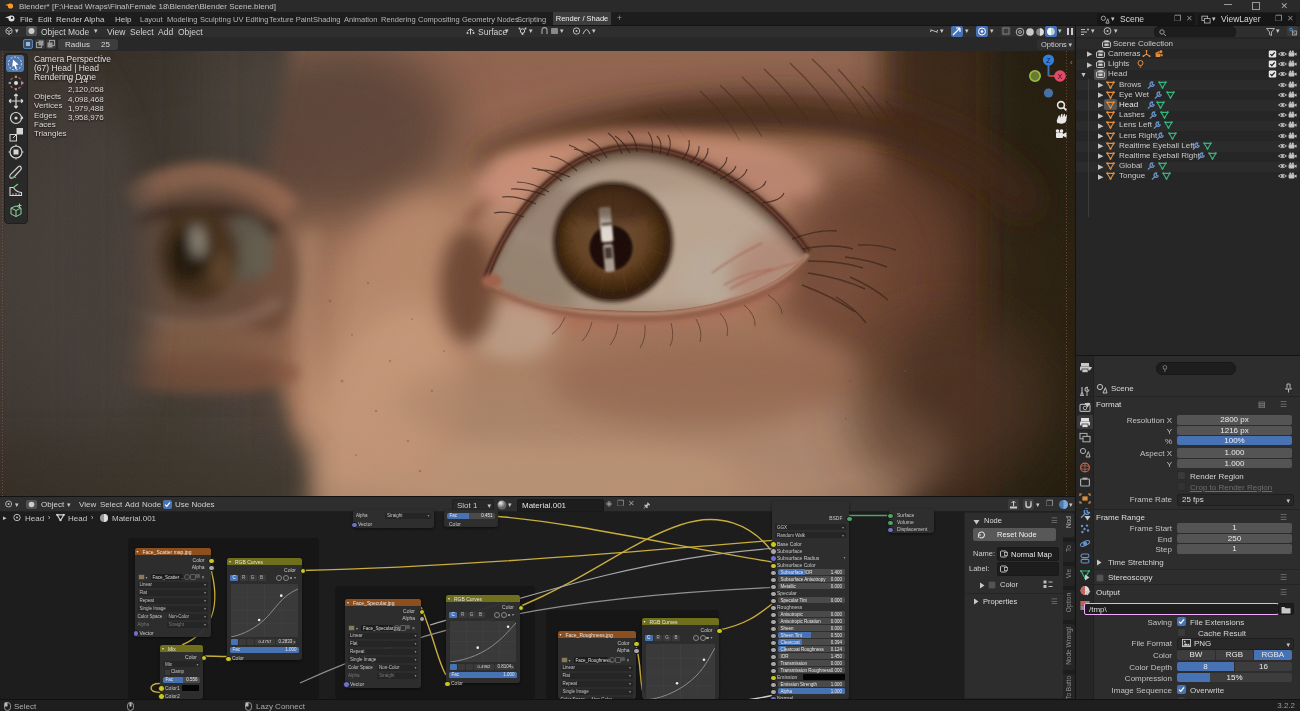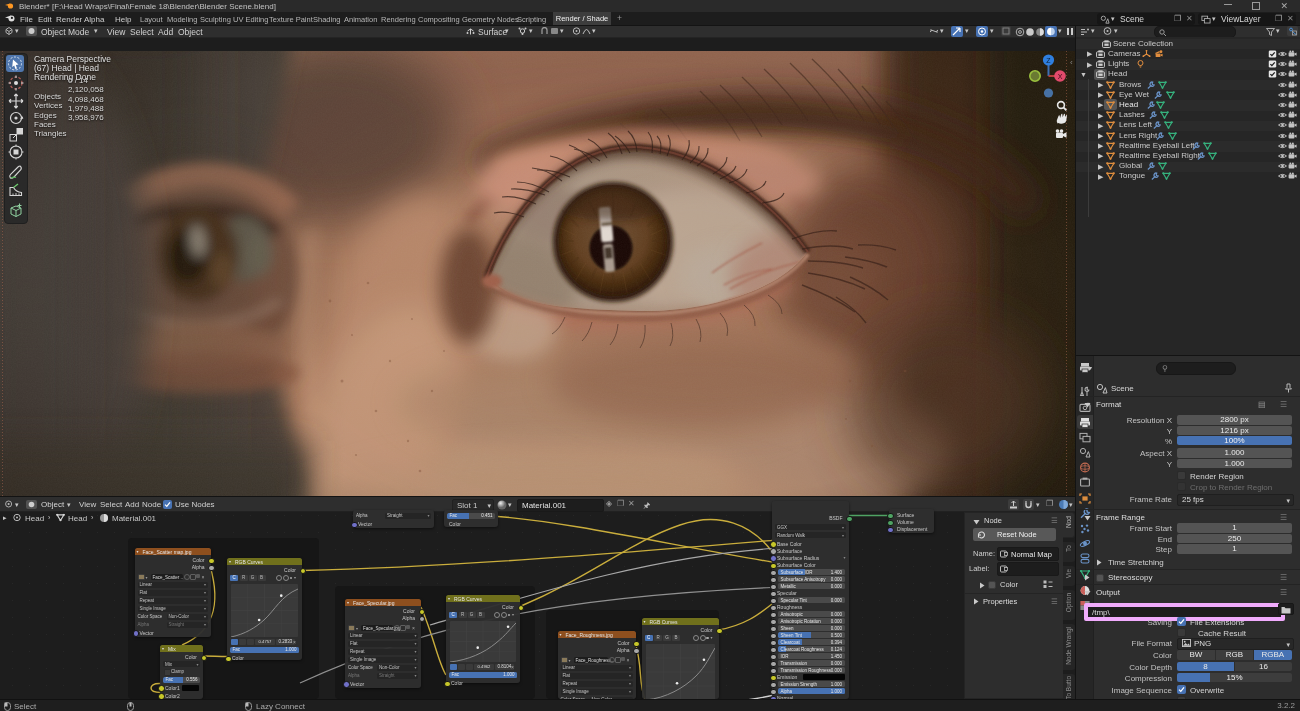--- a/index.html
+++ b/index.html
@@ -179,20 +179,41 @@
         <path d="M0.5,0.5 L8.5,0.5 L5.5,4 L5.5,7.5 L3.5,6.5 L3.5,4 Z" fill="none" stroke="#bbb" stroke-width="0.9"></path>
       </svg>
   <span class="ab caret" style="left:200px;top:2px;">▾</span>
   <span class="ab" style="left:211px;top:1px;width:11px;height:10px;background:#3a3a3a;border-radius:2px;"><svg width="11" height="10" viewBox="0 0 11 10">
           <circle cx="4" cy="3.5" r="1.4" fill="none" stroke="#4a90d9"></circle>
           <path d="M6,6 L9,8.5" stroke="#4a90d9"></path>
           <rect x="5.5" y="5" width="4" height="4" fill="none" stroke="#aaa" stroke-width="0.8"></rect>
         </svg></span>
 </div>
 
+<div class="ab" style="left:0;top:37px;width:1075px;height:14px;background:#282828;font-size:8px;">
+  <span class="ab" style="left:23px;top:2px;width:10px;height:10px;background:#33506e;border:1px solid #5a80ad;border-radius:2px;box-sizing:border-box;">
+        <i style="position:absolute;left:2px;top:2px;width:4px;height:4px;background:#9db8d8;"></i>
+      </span>
+  <span class="ab" style="left:35px;top:2px;width:10px;height:10px;background:#3a3a3a;border-radius:2px;"><svg width="10" height="10" viewBox="0 0 10 10">
+          <rect x="1.5" y="3.5" width="5" height="5" fill="none" stroke="#999"></rect>
+          <rect x="3.5" y="1.5" width="5" height="5" fill="#999"></rect>
+        </svg></span>
+  <span class="ab" style="left:46px;top:2px;width:10px;height:10px;background:#3a3a3a;border-radius:2px;"><svg width="10" height="10" viewBox="0 0 10 10">
+          <rect x="1.5" y="3.5" width="5" height="5" fill="#999"></rect>
+          <rect x="3.5" y="1.5" width="5" height="5" fill="none" stroke="#999"></rect>
+        </svg></span>
+  <div class="ab" style="left:58px;top:1.5px;width:60px;height:11px;background:#3d3d3d;border-radius:3px;color:#d8d8d8;">
+    <span style="position:absolute;left:7px;top:1px;">Radius</span>
+    <span style="position:absolute;right:8px;top:1px;">25</span>
+  </div>
+  <div class="ab" style="left:1037px;top:2px;width:37px;height:10.5px;background:#2f2f2f;border-radius:3px;color:#cfcfcf;font-size:7.5px;">
+    <span style="position:absolute;left:4px;top:0.5px;">Options</span>
+    <span class="caret" style="position:absolute;right:2px;top:1.5px;">▾</span>
+  </div>
+</div>
 
 <div class="ab" id="vp" style="left:0;top:51px;width:1075px;height:446px;background:#4a443a;overflow:hidden;">
 <svg width="1075" height="446" viewBox="0 0 1075 446">
 <defs>
   <filter id="b25" x="-60%" y="-60%" width="220%" height="220%">
             <feGaussianBlur stdDeviation="25"></feGaussianBlur>
           </filter>
   <filter id="b15" x="-60%" y="-60%" width="220%" height="220%">
             <feGaussianBlur stdDeviation="15"></feGaussianBlur>
           </filter>
@@ -982,21 +1003,21 @@
 <div class="ab" style="left:101px;top:69.5px;width:115px;height:9.5px;background:#545454;border-radius:2px;color:#eaeaea;text-align:center;line-height:9.5px;">1216 px</div>
 <div class="ab" style="left:0;top:81px;width:96px;text-align:right;color:#c3c3c3;">%</div>
 <div class="ab" style="left:101px;top:79.5px;width:115px;height:9.5px;background:#4772b3;border-radius:2px;color:#f2f2f2;text-align:center;line-height:9.5px;">100%</div>
 <div class="ab" style="left:0;top:93px;width:96px;text-align:right;color:#c3c3c3;">Aspect X</div>
 <div class="ab" style="left:101px;top:92px;width:115px;height:9.5px;background:#545454;border-radius:2px;color:#eaeaea;text-align:center;line-height:9.5px;">1.000</div>
 <div class="ab" style="left:0;top:103.5px;width:96px;text-align:right;color:#c3c3c3;">Y</div>
 <div class="ab" style="left:101px;top:102.5px;width:115px;height:9.5px;background:#545454;border-radius:2px;color:#eaeaea;text-align:center;line-height:9.5px;">1.000</div>
 <div class="ab" style="left:101px;top:114.5px;width:9px;height:9px;background:#3a3a3a;border:1px solid #2a2a2a;border-radius:2px;box-sizing:border-box;"></div>
       <span class="ab" style="left:114px;top:115.5px;color:#d4d4d4;">Render Region</span>
 <div class="ab" style="left:101px;top:125.5px;width:9px;height:9px;background:#333;border:1px solid #2a2a2a;border-radius:2px;box-sizing:border-box;"></div>
-      <span class="ab" style="left:114px;top:126.5px;color:#6e6e6e;">Crop to Render Region</span>
+      <span class="ab" style="left:114px;top:126.5px;color:#6e6e6e;text-decoration:underline;">Crop to Render Region</span>
 <div class="ab" style="left:0;top:139px;width:96px;text-align:right;color:#c3c3c3;">Frame Rate</div>
 <div class="ab" style="left:101px;top:138px;width:115px;height:10px;background:#282828;border-radius:2px;border:1px solid #1f1f1f;">
         <span style="position:absolute;left:4px;top:0;line-height:10px;color:#dcdcdc;">25 fps</span>
         <span class="caret" style="position:absolute;right:3px;top:1px;line-height:10px;">▾</span>
       </div>
 <div class="ab" style="left:0;top:153px;width:224px;height:1px;background:#232323;"></div>
       <svg class="ab" style="left:8px;top:159px" width="7" height="6" viewBox="0 0 7 6">
         <path d="M0.5,1 L6.5,1 L3.5,5.5 Z" fill="#c9c9c9"></path>
       </svg>
       <span class="ab" style="left:20px;top:157px;color:#dedede;">Frame Range</span>
@@ -1017,21 +1038,21 @@
       </svg>
       <span class="ab chk0" style="left:20px;top:218px;"></span>
       <span class="ab" style="left:32px;top:217px;color:#dedede;">Stereoscopy</span>
       <span class="ab" style="left:204px;top:217px;color:#777;">☰</span>
 <div class="ab" style="left:0;top:228px;width:224px;height:1px;background:#232323;"></div>
       <svg class="ab" style="left:8px;top:234px" width="7" height="6" viewBox="0 0 7 6">
         <path d="M0.5,1 L6.5,1 L3.5,5.5 Z" fill="#c9c9c9"></path>
       </svg>
       <span class="ab" style="left:20px;top:232px;color:#dedede;">Output</span>
       <span class="ab" style="left:204px;top:232px;color:#777;">☰</span>
-<div class="ab" style="left:8px;top:247px;width:193px;height:10px;background:#1d1d1d;border:4px solid #f0abfc;border-radius:2px;color:#dcdcdc;text-align:center;">
+<div class="ab" style="left:8px;top:247px;width:193px;height:10px;background:#1d1d1d;border:1px solid #f0abfc;border-radius:2px;color:#dcdcdc;text-align:center;">
         <span style="position:absolute;left:4px;top:0.5px;">/tmp\</span>
       </div>
 <div class="ab" style="left:202px;top:247px;width:14px;height:10px;background:#1d1d1d;border:1px solid #171717;border-radius:2px;">
         <svg width="10" height="8" style="position:absolute;left:2px;top:1.5px" viewBox="0 0 10 8">
           <path d="M0.5,1 L3.5,1 L4.5,2.2 L9.5,2.2 L9.5,7.5 L0.5,7.5 Z" fill="#c8c8c8"></path>
         </svg>
       </div>
 <div class="ab" style="left:0;top:262px;width:96px;text-align:right;color:#c3c3c3;">Saving</div>
       <div class="ab" style="left:101px;top:261px;width:9px;height:9px;background:#4772b3;border-radius:2px;"><svg width="9" height="9" viewBox="0 0 9 9">
           <path d="M2,4.6 L3.8,6.4 L7,2.4" stroke="#fff" stroke-width="1.3" fill="none"></path>

